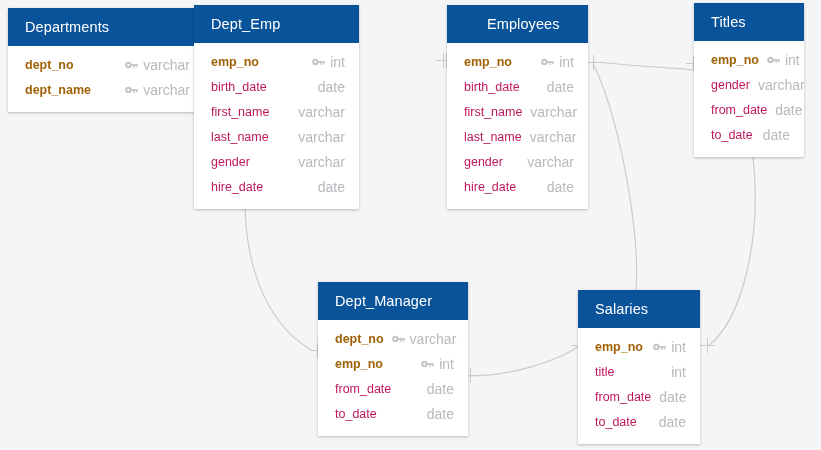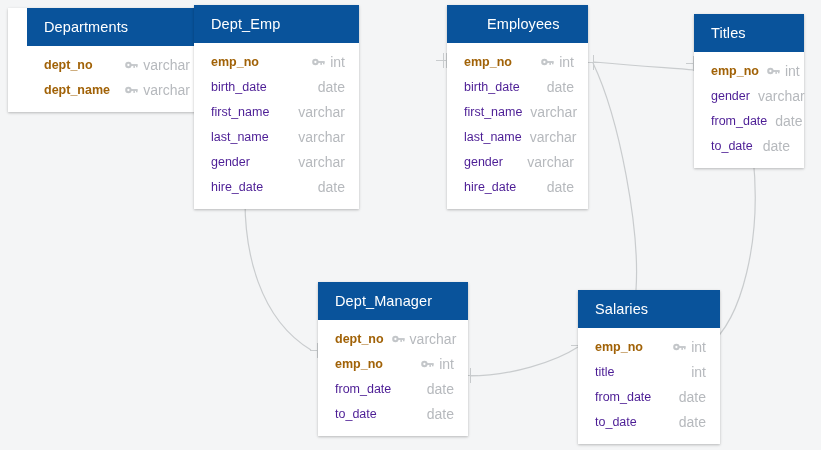--- a/index.html
+++ b/index.html
@@ -53,21 +53,21 @@
   .field-row {
     display: flex;
     align-items: center;
     height: 25px;
     padding: 0 14px 0 17px;
     box-sizing: border-box;
     white-space: nowrap;
   }
   .field-name {
     font-size: 12.5px;
-    color: #4c1d95;
+    color: #be185d;
     flex: 0 0 auto;
   }
   .field-row.pk .field-name {
     color: #a16207;
     font-weight: bold;
   }
   .field-spacer {
     flex: 1 1 auto;
     min-width: 8px;
   }
@@ -121,21 +121,21 @@
 <div class="marker" style="left: 175px; top: 57px;"></div>
     <div class="marker" style="left: 186px; top: 53px;"></div>
     <div class="marker" style="left: 436px; top: 53px;"></div>
     <div class="marker" style="left: 439px; top: 53px;"></div>
     <div class="marker" style="left: 586px; top: 55px;"></div>
     <div class="marker" style="left: 686px; top: 56px;"></div>
     <div class="marker" style="left: 310px; top: 343px;"></div>
     <div class="marker" style="left: 463px; top: 368px;"></div>
     <div class="marker" style="left: 571px; top: 338px;"></div>
     <div class="marker" style="left: 700px; top: 338px;"></div>
-    <div class="table-card" style="left: 8px; top: 8px; width: 196px; padding-left: 19px;">
+    <div class="table-card" style="left: 8px; top: 8px; width: 196px;">
       <div class="table-header" style="background: rgb(9, 83, 155);">Departments</div>
       <div class="table-body">
         <div class="field-row pk">
           <span class="field-name">dept_no</span>
           <span class="field-spacer"></span>
           <span class="key-icon">
             <svg width="13" height="10" viewBox="0 0 13 10" xmlns="http://www.w3.org/2000/svg">
               <circle cx="3.4" cy="5" r="3.2" fill="#c3c6c9"></circle>
               <circle cx="3.4" cy="5" r="1.15" fill="#ffffff"></circle>
               <rect x="5.6" y="4.1" width="7.1" height="1.8" fill="#c3c6c9"></rect>
@@ -242,21 +242,21 @@
           <span class="field-spacer"></span>
           <span class="field-type">varchar</span>
         </div>
         <div class="field-row">
           <span class="field-name">hire_date</span>
           <span class="field-spacer"></span>
           <span class="field-type">date</span>
         </div>
       </div>
     </div>
-    <div class="table-card" style="left: 694px; top: 14px; width: 110px;">
+    <div class="table-card" style="left: 694px; top: 3px; width: 110px;">
       <div class="table-header" style="background: rgb(9, 83, 155);">Titles</div>
       <div class="table-body">
         <div class="field-row pk">
           <span class="field-name">emp_no</span>
           <span class="field-spacer"></span>
           <span class="key-icon">
             <svg width="13" height="10" viewBox="0 0 13 10" xmlns="http://www.w3.org/2000/svg">
               <circle cx="3.4" cy="5" r="3.2" fill="#c3c6c9"></circle>
               <circle cx="3.4" cy="5" r="1.15" fill="#ffffff"></circle>
               <rect x="5.6" y="4.1" width="7.1" height="1.8" fill="#c3c6c9"></rect>
@@ -319,21 +319,21 @@
           <span class="field-spacer"></span>
           <span class="field-type">date</span>
         </div>
         <div class="field-row">
           <span class="field-name">to_date</span>
           <span class="field-spacer"></span>
           <span class="field-type">date</span>
         </div>
       </div>
     </div>
-    <div class="table-card" style="left: 578px; top: 290px; width: 142px;">
+    <div class="table-card" style="left: 578px; top: 290px; width: 122px;">
       <div class="table-header" style="background: rgb(9, 83, 155);">Salaries</div>
       <div class="table-body">
         <div class="field-row pk">
           <span class="field-name">emp_no</span>
           <span class="field-spacer"></span>
           <span class="key-icon">
             <svg width="13" height="10" viewBox="0 0 13 10" xmlns="http://www.w3.org/2000/svg">
               <circle cx="3.4" cy="5" r="3.2" fill="#c3c6c9"></circle>
               <circle cx="3.4" cy="5" r="1.15" fill="#ffffff"></circle>
               <rect x="5.6" y="4.1" width="7.1" height="1.8" fill="#c3c6c9"></rect>

